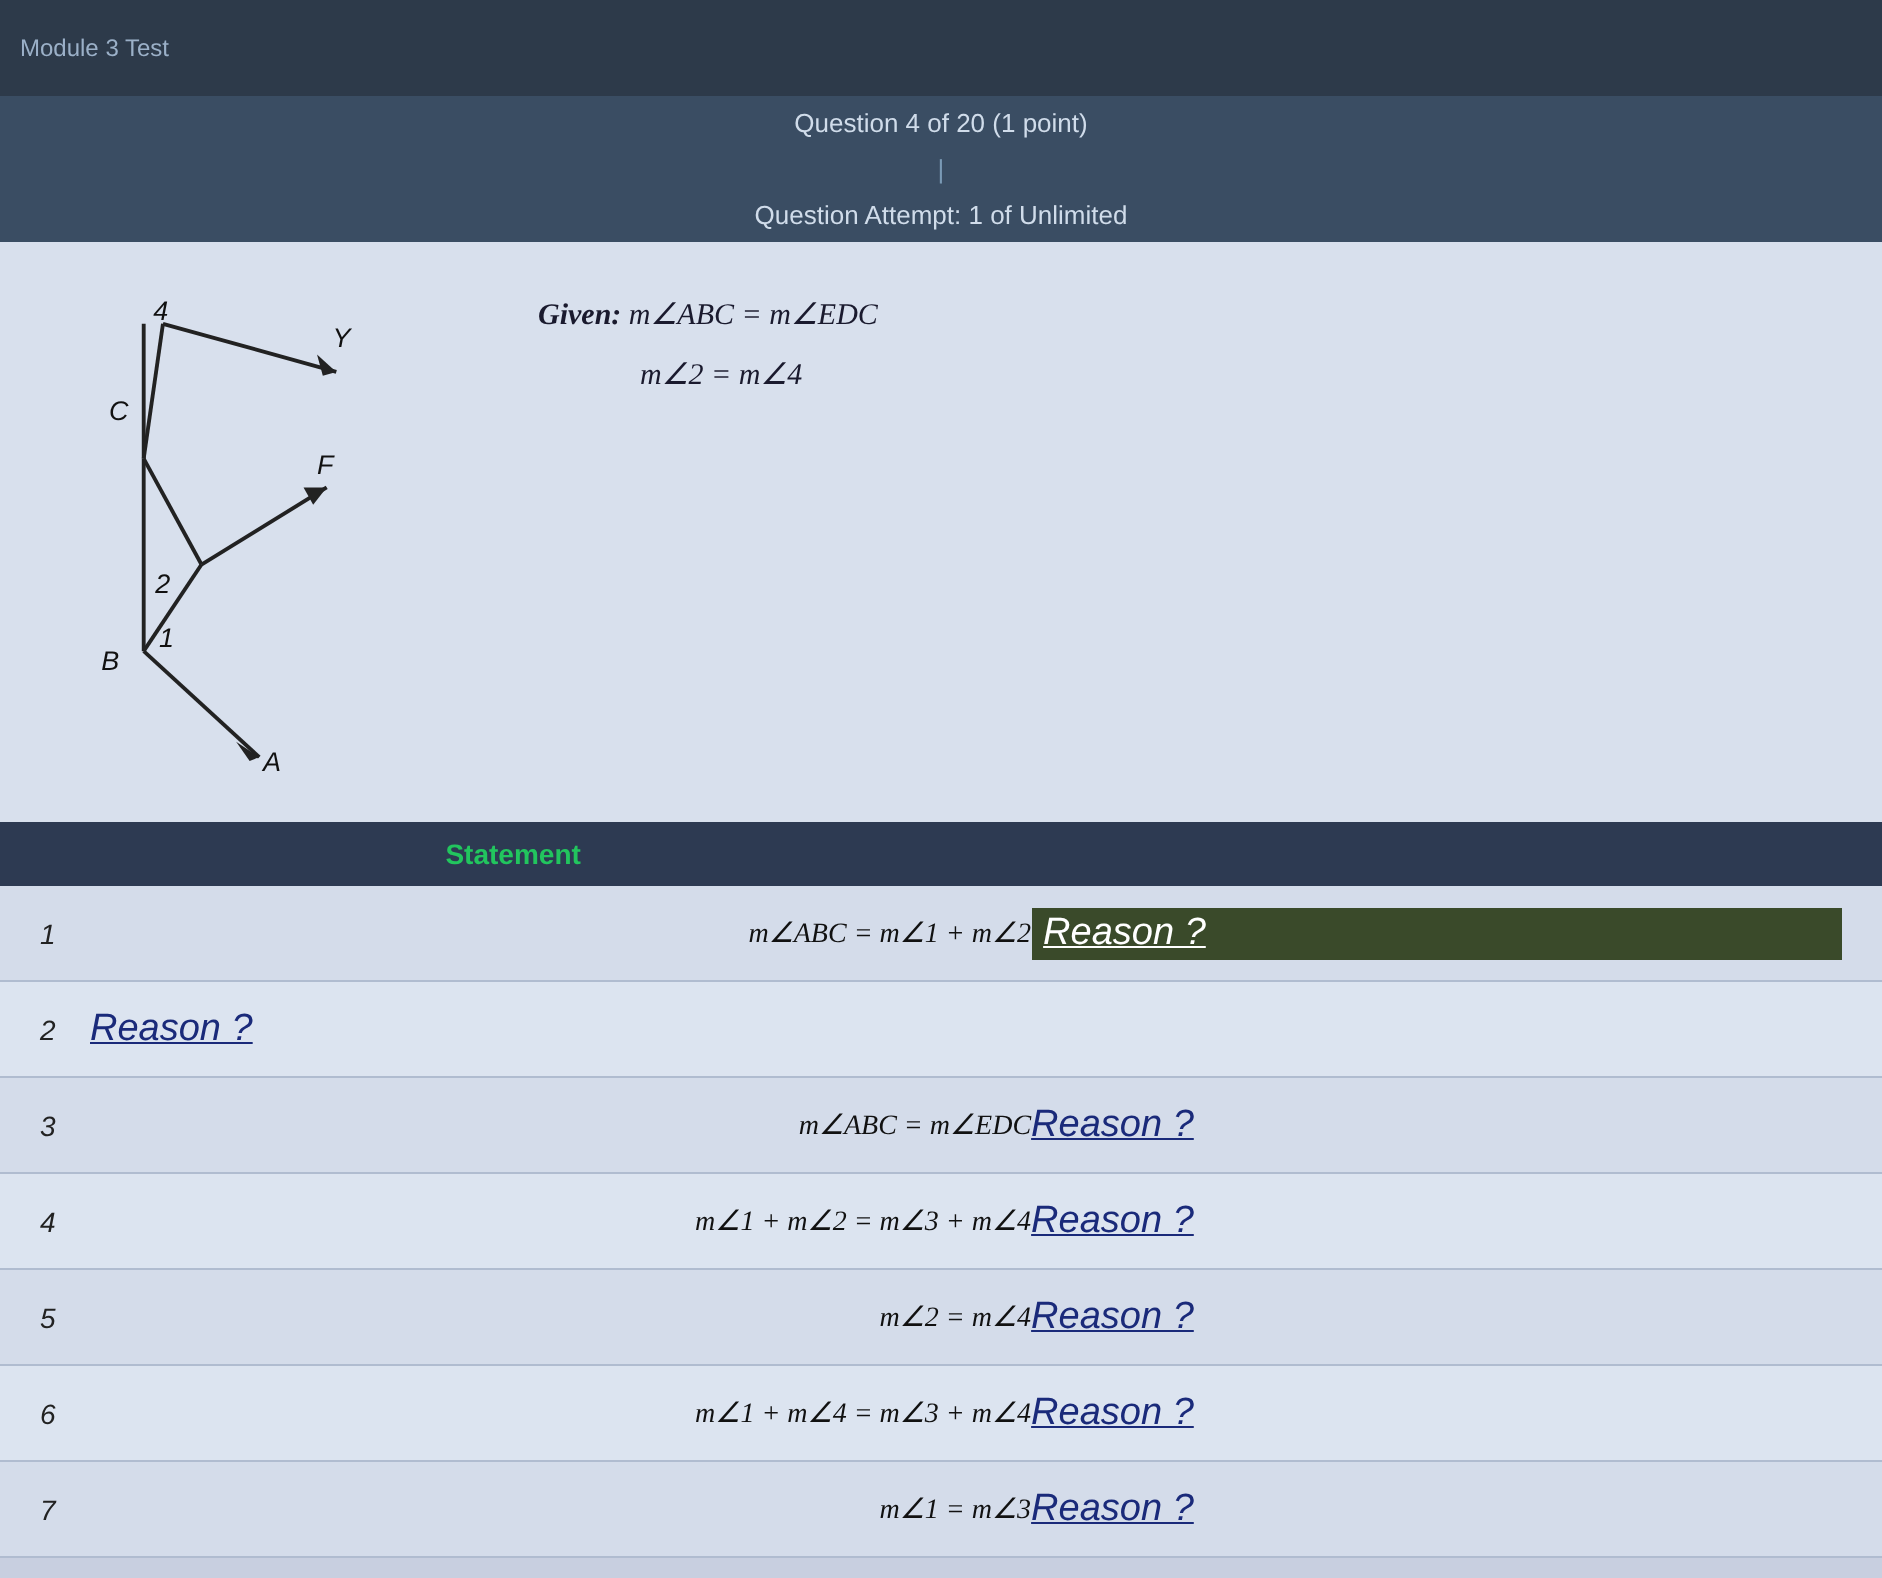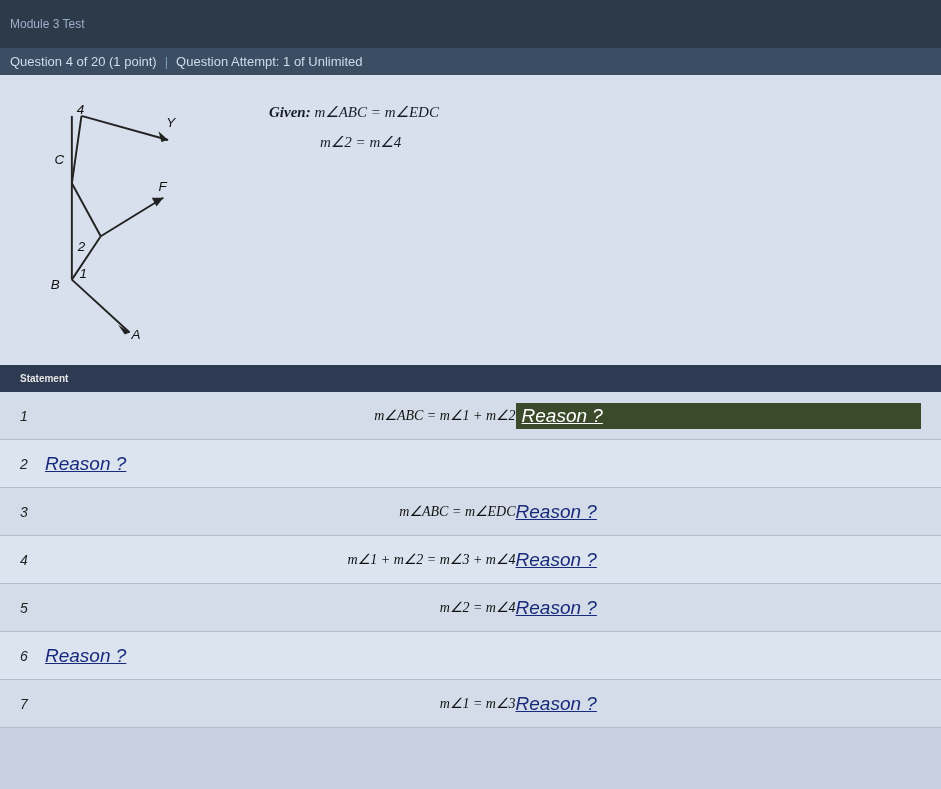--- a/index.html
+++ b/index.html
@@ -15,24 +15,25 @@
       background: #2d3a4a;
       color: #9bb0c8;
       font-size: 12px;
       padding: 17px 10px;
     }
 
     .question-bar {
       background: #3a4d63;
       color: #d0dcea;
       font-size: 13px;
-      padding: 6px 10px;
+      padding: 6px 26px;
       display: flex;
       align-items: center;
       gap: 8px;
+      flex-direction: column;
     }
 
     .question-bar .separator {
       color: #7a9ab5;
     }
 
     .content-area {
       background: #d8e0ed;
       padding: 12px 20px 0 20px;
       display: flex;
@@ -70,24 +71,25 @@
       font-style: italic;
     }
 
     .proof-table {
       width: 100%;
     }
 
     .proof-header {
       background: #2d3a52;
       display: flex;
-      color: #e5e5e5;
-      font-size: 10px;
+      color: #22c55e;
+      font-size: 14px;
       font-weight: bold;
       padding: 8px 20px;
+      justify-content: center;
     }
 
     .proof-header .col-statement {
       width: 55%;
     }
 
     .proof-header .col-reason {
       width: 45%;
     }
 
@@ -235,20 +237,21 @@
   </div>
 
   <div class="proof-row">
     <div class="row-num">5</div>
     <div class="row-statement math-text">m∠2 = m∠4</div>
     <div class="row-reason">Reason ?</div>
   </div>
 
   <div class="proof-row">
     <div class="row-num">6</div>
+    <div class="row-statement math-text">m∠1 + m∠4 = m∠3 + m∠4</div>
     <div class="row-reason">Reason ?</div>
   </div>
 
   <div class="proof-row">
     <div class="row-num">7</div>
     <div class="row-statement math-text">m∠1 = m∠3</div>
     <div class="row-reason">Reason ?</div>
   </div>
 </div>
 

